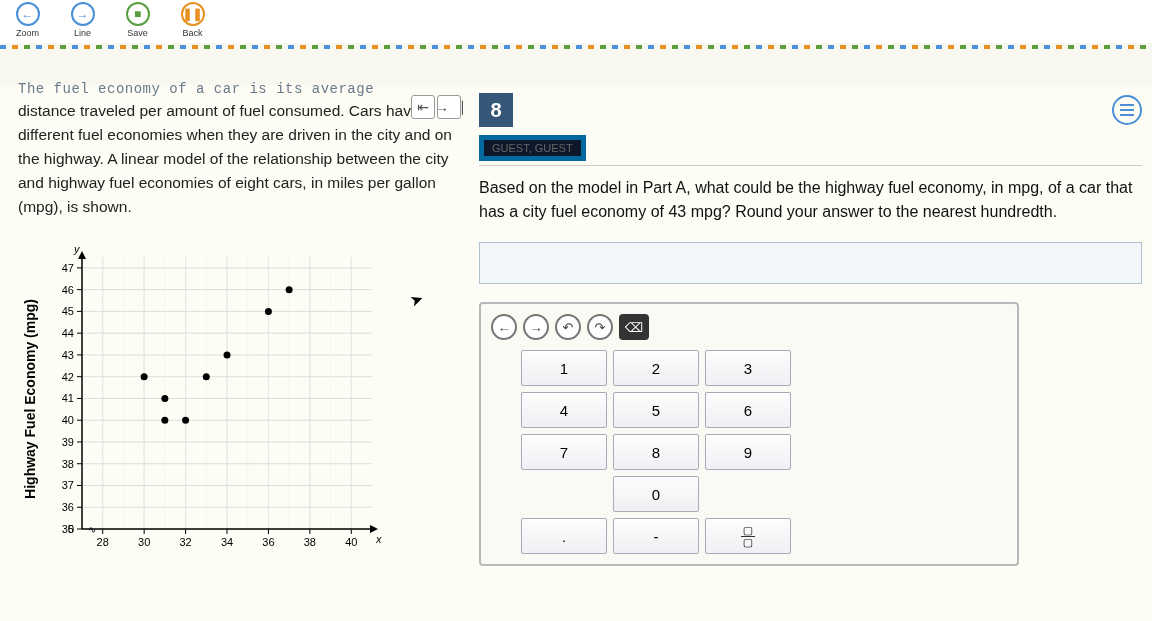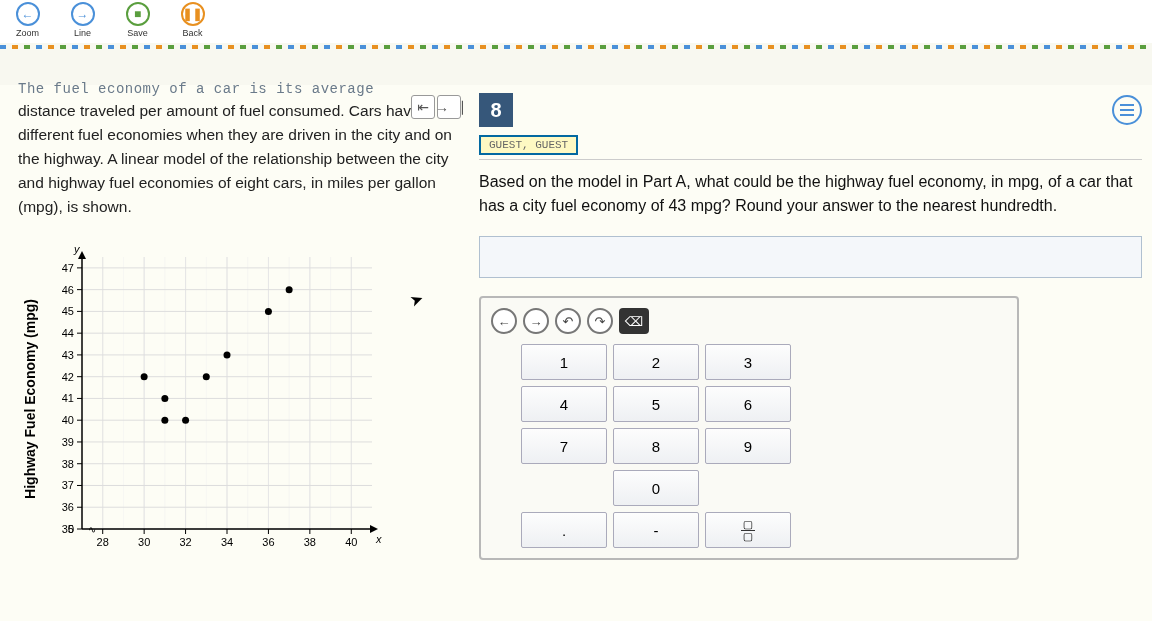--- a/index.html
+++ b/index.html
@@ -27,21 +27,21 @@
   .chart-body { display: flex; align-items: center; }
   .y-axis-label { writing-mode: vertical-rl; transform: rotate(180deg); font-weight: bold; font-size: 14px; padding: 0 4px; }
   .chart-svg { }
   
   .nav-arrows { position: absolute; top: 10px; right: 4px; display: flex; gap: 2px; }
   .nav-arrow { width: 24px; height: 24px; border: 1px solid #999; background: #fff; border-radius: 3px; display: flex; align-items: center; justify-content: center; font-size: 14px; cursor: pointer; color: #555; }
   
   .right-pane { flex: 1; background: #fdfdf5; padding: 0 10px 10px 14px; position: relative; }
   .q-header { display: flex; align-items: center; gap: 12px; margin-top: 8px; }
   .q-num { background: #36577a; color: #fff; width: 34px; height: 34px; display: flex; align-items: center; justify-content: center; font-size: 20px; font-weight: bold; }
-  .guest-tag { border: 2px solid #0369a1; padding: 2px 8px; font-size: 11px; color: #666; background: #fef9c3; display: inline-block; margin-top: 8px; font-family: Liberation Mono, monospace; }
+  .guest-tag { border: 5px solid #0369a1; padding: 2px 8px; font-size: 11px; color: #666; background: #0f172a; display: inline-block; margin-top: 8px; }
   .hamburger-right { position: absolute; top: 10px; right: 10px; width: 30px; height: 30px; border: 2px solid #4a90d9; border-radius: 50%; display: flex; flex-direction: column; justify-content: center; align-items: center; gap: 3px; cursor: pointer; }
   .hamburger-right span { width: 14px; height: 2px; background: #4a90d9; }
   
   .question-text { font-size: 16px; line-height: 1.5; color: #111; margin-top: 10px; }
   
   .answer-box { margin-top: 18px; border: 1px solid #b0c0d0; background: #f4f7fa; height: 42px; width: 100%; }
   
   .keypad-wrap { margin-top: 18px; border: 2px solid #b8b8b8; border-radius: 4px; padding: 10px; width: 540px; background: #fafaf5; }
   .keypad-nav { display: flex; gap: 6px; margin-bottom: 10px; }
   .knav-btn { width: 26px; height: 26px; border: 2px solid #777; border-radius: 50%; background: #fff; display: flex; align-items: center; justify-content: center; font-size: 13px; cursor: pointer; color: #444; }

